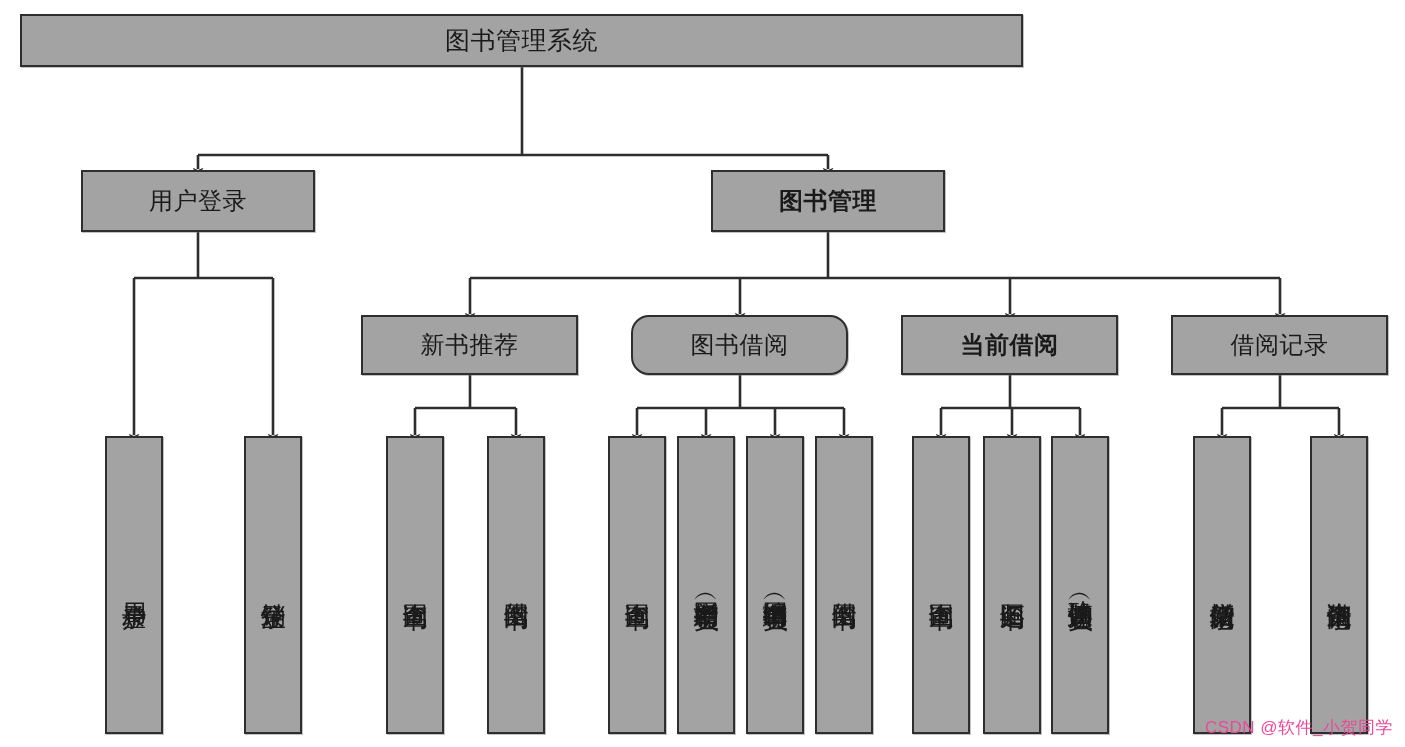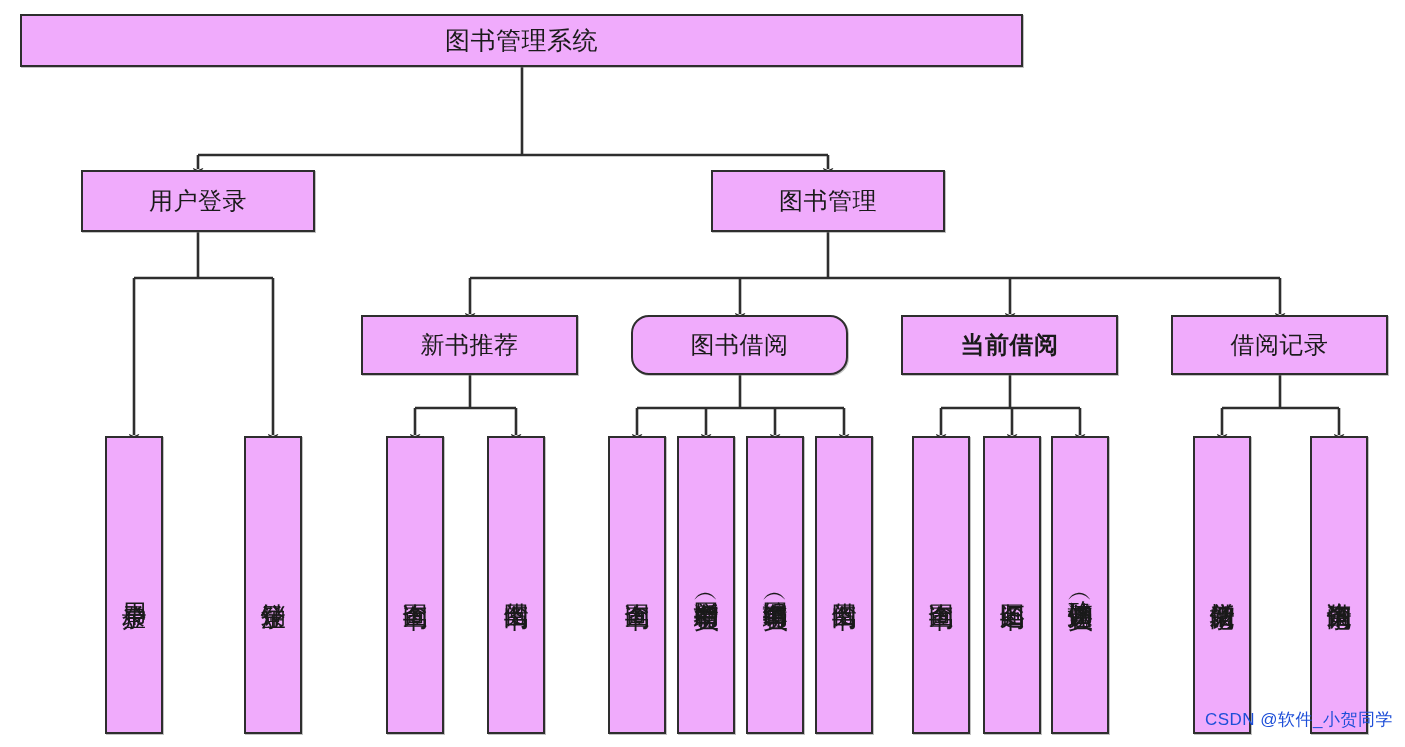--- a/index.html
+++ b/index.html
@@ -22,21 +22,21 @@
     position: absolute;
     left: 0;
     top: 0;
     width: 1405px;
     height: 747px;
     pointer-events: none;
   }
   .node {
     position: absolute;
     box-sizing: border-box;
-    background: #f0abfc;
+    background: #a3a3a3;
     border: 2px solid #2e2e2e;
     display: flex;
     align-items: center;
     justify-content: center;
     color: #1a1a1a;
     box-shadow: 1px 1px 0 rgba(120,120,120,0.45);
   }
   .node .label {
     display: block;
     text-align: center;
@@ -60,23 +60,23 @@
     writing-mode: vertical-rl;
     text-orientation: upright;
     font-size: 25px;
     line-height: 1.02;
     letter-spacing: 1px;
     white-space: nowrap;
   }
   #watermark {
     position: absolute;
     right: 12px;
-    bottom: 16px;
+    bottom: 8px;
     font-size: 17px;
-    color: #1d4ed8;
+    color: #ec4899;
     white-space: nowrap;
     letter-spacing: 0.5px;
     pointer-events: none;
   }
 </style>
 </head>
 <body>
 
 <div id="diagram-root">
 
@@ -123,21 +123,21 @@
       </g>
   </svg>
 
   <div id="node-layer">
       <div class="node horiz root" style="left: 20px; top: 14px; width: 1003px; height: 53px;">
         <span class="label">图书管理系统</span>
       </div>
       <div class="node horiz" style="left: 81px; top: 170px; width: 234px; height: 62px;">
         <span class="label">用户登录</span>
       </div>
-      <div class="node horiz" style="left: 711px; top: 170px; width: 234px; height: 62px;">
+      <div class="node horiz" style="left: 711px; top: 170px; width: 234px; height: 62px; font-weight: bold;">
         <span class="label">图书管理</span>
       </div>
       <div class="node horiz" style="left: 361px; top: 315px; width: 217px; height: 60px; justify-content: center;">
         <span class="label">新书推荐</span>
       </div>
       <div class="node horiz" style="left: 631px; top: 315px; width: 217px; height: 60px; border-radius: 18px;">
         <span class="label">图书借阅</span>
       </div>
       <div class="node horiz" style="left: 901px; top: 315px; width: 217px; height: 60px; font-weight: bold;">
         <span class="label">当前借阅</span>

